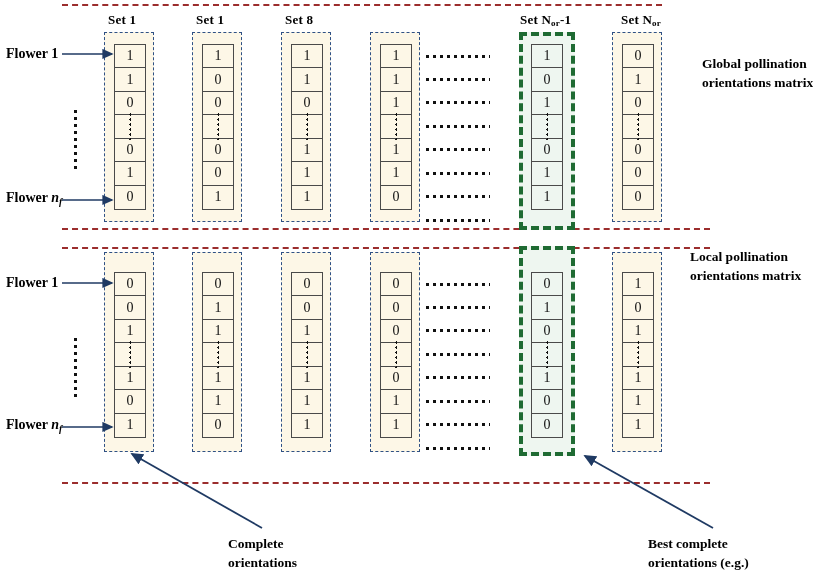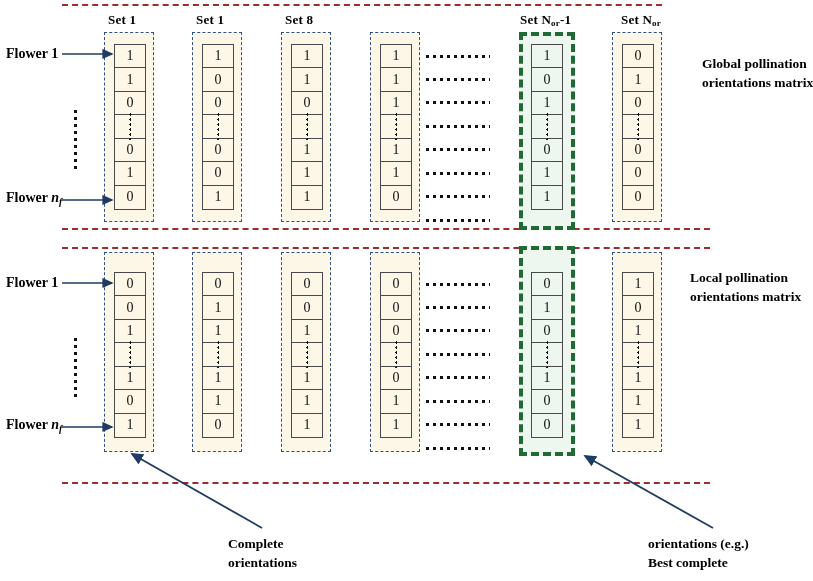--- a/index.html
+++ b/index.html
@@ -281,32 +281,32 @@
     <span>Flower </span><span class="it">n</span><span class="sub">f</span>
   </div>
 
   <div class="vell" style="left:74px;top:108px;height:62px;"></div>
   <div class="vell" style="left:74px;top:336px;height:62px;"></div>
 
   <div class="caption" style="left:702px;top:14px;margin-top:40px;">
     <div>Global pollination</div>
     <div>orientations matrix</div>
   </div>
-  <div class="caption" style="left:690px;top:268px;">
+  <div class="caption" style="left:690px;top:247px;">
     <div>Local pollination</div>
     <div>orientations matrix</div>
   </div>
 
   <div class="annot" style="left:228px;top:534px;">
     <div>Complete</div>
     <div>orientations</div>
   </div>
   <div class="annot" style="left:648px;top:534px;">
+    <div>Best complete</div>
     <div>orientations (e.g.)</div>
-    <div>Best complete</div>
   </div>
 
   <svg class="overlay" viewBox="0 0 813 581">
     <defs>
       <marker id="ah" markerWidth="7" markerHeight="7" refX="6" refY="3.2" orient="auto">
         <path d="M0,0 L7,3.2 L0,6.4 z" fill="#1f3a63"></path>
       </marker>
     </defs>
 
     <line x1="62" y1="54" x2="112" y2="54" stroke="#1f3a63" stroke-width="1.6" marker-end="url(#ah)"></line>

